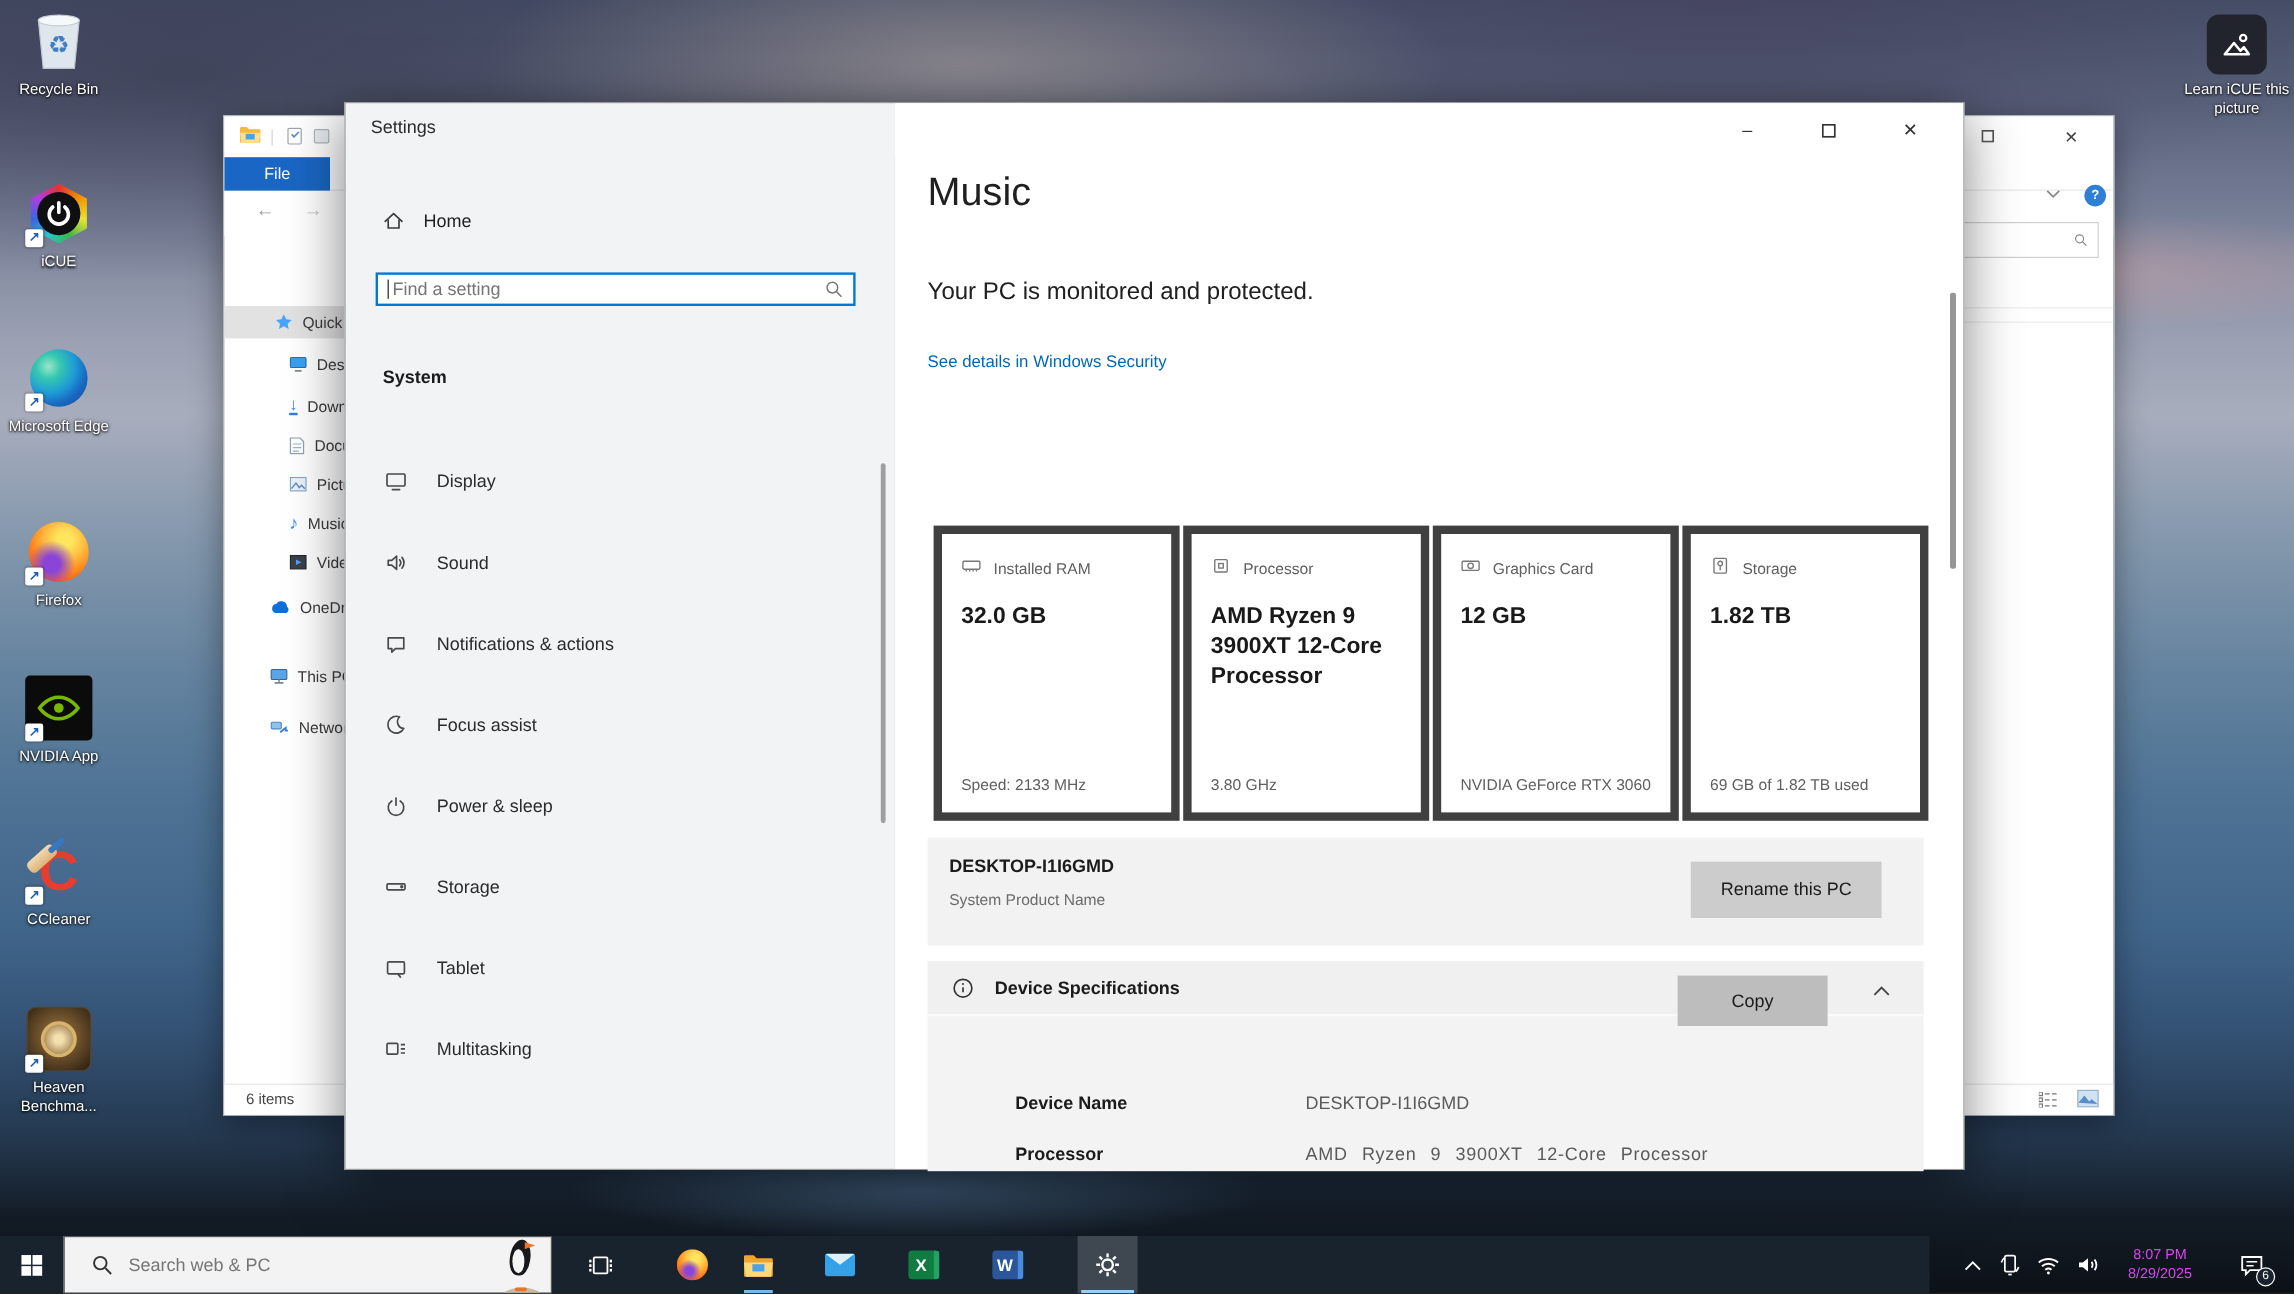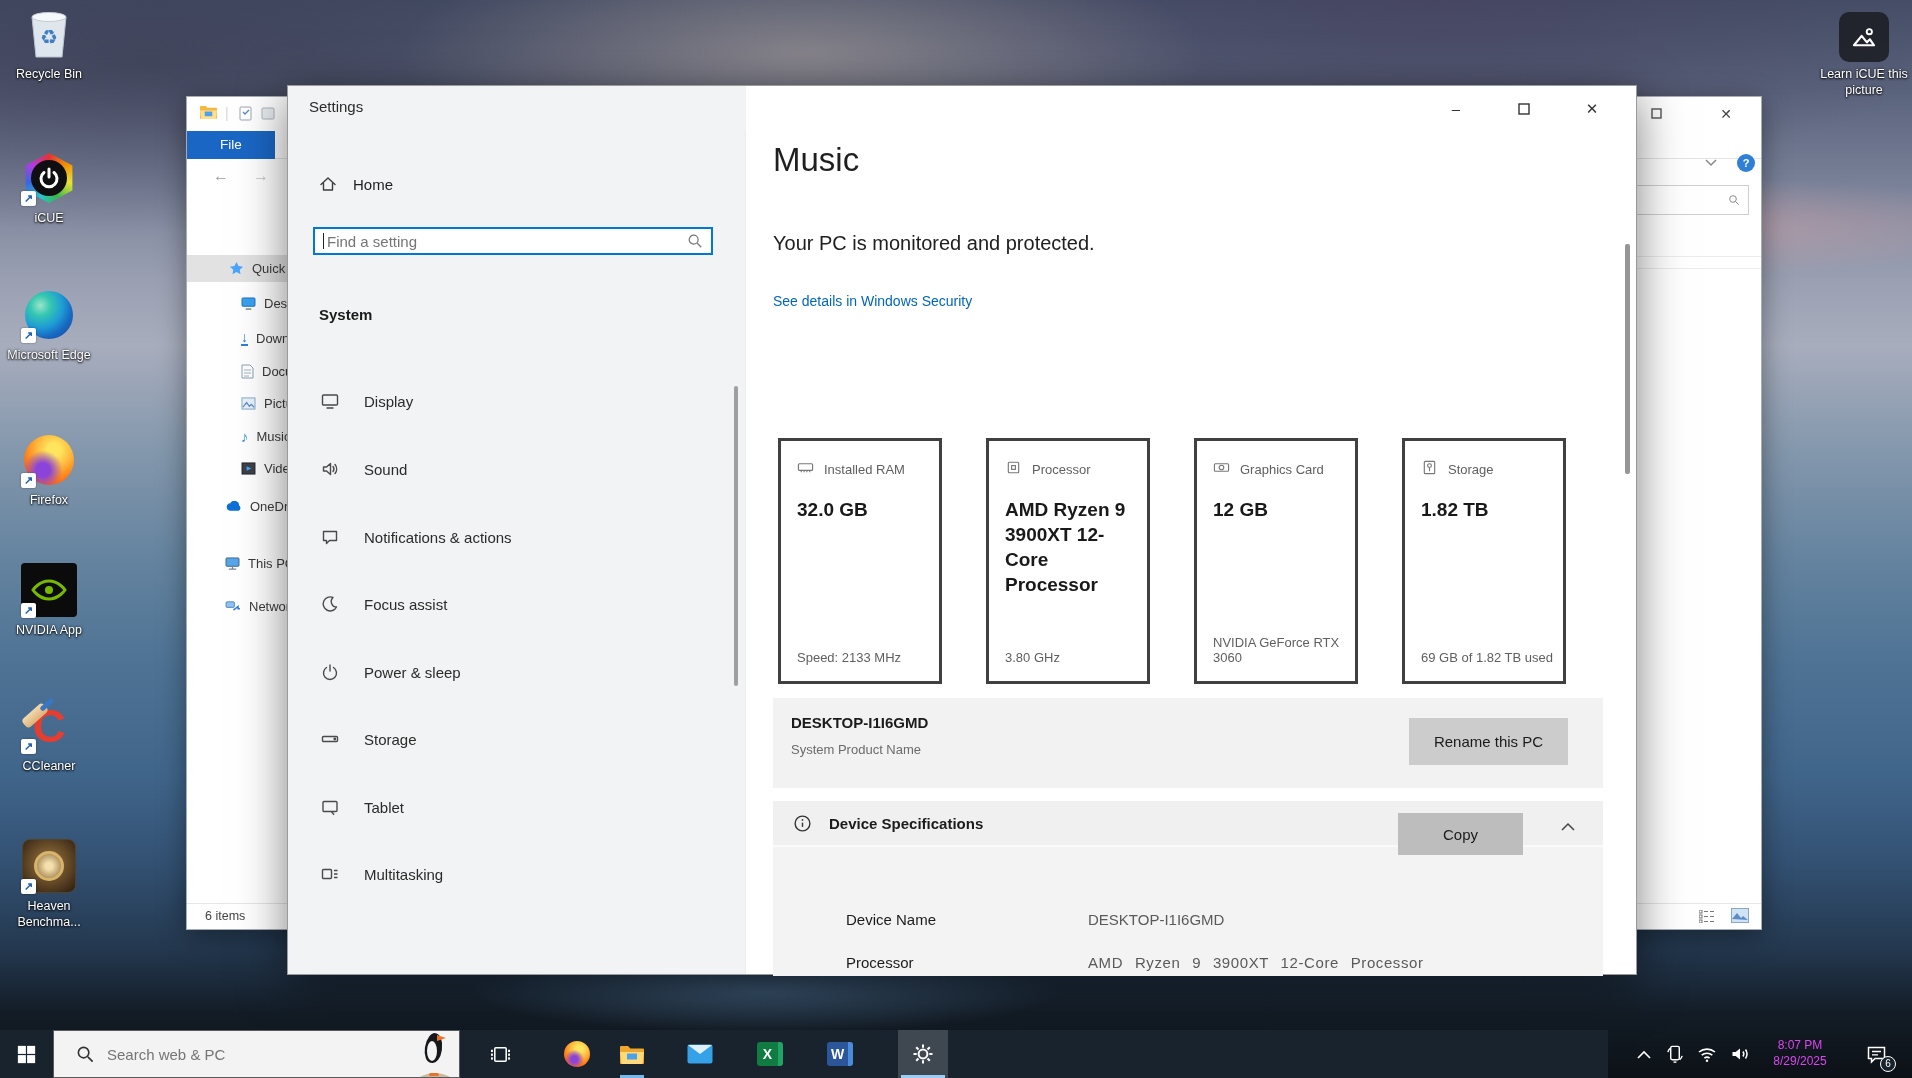--- a/index.html
+++ b/index.html
@@ -59,33 +59,33 @@
 .s-caret{width:1px;height:16px;background:#222;margin-right:3px}
 .s-section{position:absolute;left:31px;top:220px;font-size:15px;font-weight:bold;color:#1b1b1b}
 .s-nav{position:absolute;left:24px;width:420px;height:40px;display:flex;align-items:center;gap:24px;padding-left:8px;font-size:15px;color:#2b2b2b}
 .s-ico{width:20px;height:20px;display:inline-flex}
 .s-scroll1{position:absolute;left:446px;top:300px;width:4px;height:300px;background:#9f9f9f;border-radius:2px}
 .s-divider{position:absolute;left:457px;top:45px;bottom:0;width:1px;background:#ededed}
 .s-scroll2{position:absolute;left:1337px;top:158px;width:5px;height:230px;background:#969696;border-radius:2px}
 .a-title{position:absolute;left:485px;top:55px;font-size:33px;font-weight:300;color:#1f1f1f}
 .a-sub{position:absolute;left:485px;top:146px;font-size:20px;color:#202020}
 .a-link{position:absolute;left:485px;top:207px;font-size:14px;color:#0067b8}
-.card{position:absolute;top:352px;width:164px;height:246px;border:3px solid #404040;background:#fff;padding:18px 16px}
+.card{position:absolute;top:352px;width:205px;height:246px;border:7px solid #404040;background:#fff;padding:18px 16px}
 .chead{display:flex;align-items:center;gap:10px;color:#5f5f5f;font-size:13px}
 .cval{margin-top:18px;font-size:19px;font-weight:bold;color:#191919;line-height:1.32}
 .cfoot{position:absolute;left:16px;bottom:16px;right:8px;font-size:13px;color:#5f5f5f}
 .r-panel{position:absolute;left:485px;top:612px;width:830px;height:90px;background:#f2f2f2}
 .r-name{position:absolute;left:18px;top:16px;font-size:15px;font-weight:bold;color:#1b1b1b}
 .r-sub{position:absolute;left:18px;top:44px;font-size:13px;color:#6b6b6b}
 .r-btn{position:absolute;left:636px;top:20px;width:159px;height:47px;background:#cccccc;font-size:15px;color:#1b1b1b;display:flex;align-items:center;justify-content:center}
 .d-panel{position:absolute;left:485px;top:715px;width:830px;height:175px;background:#f3f3f3;overflow:hidden}
 .d-head{position:absolute;left:0;top:0;right:0;height:46px;background:#f0f0f0;border-bottom:2px solid #fafafa}
 .d-title{position:absolute;left:56px;top:14px;font-size:15px;font-weight:bold;color:#1b1b1b}
 .d-copy{position:absolute;left:625px;top:12px;width:125px;height:42px;background:#bdbdbd;font-size:15px;color:#1b1b1b;display:flex;align-items:center;justify-content:center;z-index:2}
-.d-row-l{position:absolute;left:73px;font-size:15px;font-weight:normal;color:#1b1b1b}
+.d-row-l{position:absolute;left:73px;font-size:15px;font-weight:bold;color:#1b1b1b}
 .d-row-v{position:absolute;left:315px;font-size:15px;color:#5a5a5a}
 
 #taskbar{position:absolute;left:0;bottom:0;width:1608px;height:48px;background:#19232e;z-index:10}
 .tb-slot{position:absolute;top:0;height:48px;display:flex;align-items:center;justify-content:center}
 .tb-underline{position:absolute;bottom:0;height:3px;background:#76b9ed}
 .tb-search{position:absolute;left:53px;top:0;width:407px;height:48px;background:#f3f3f3;border:1px solid #5a5a5a;display:flex;align-items:center;overflow:hidden}
 .tb-search input{border:none;outline:none;background:transparent;font-size:15px;color:#3c3c3c;flex:1;font-family:"Liberation Sans",sans-serif}
 .tray-ico{position:absolute;top:0;height:48px;display:flex;align-items:center;justify-content:center}
 .clock{position:absolute;left:1758px;top:7px;width:84px;text-align:center;color:#d946ef;font-size:12px;line-height:16px}
 .mini{width:26px;height:24px;border-radius:3px;position:relative;display:flex;align-items:center;justify-content:center}

